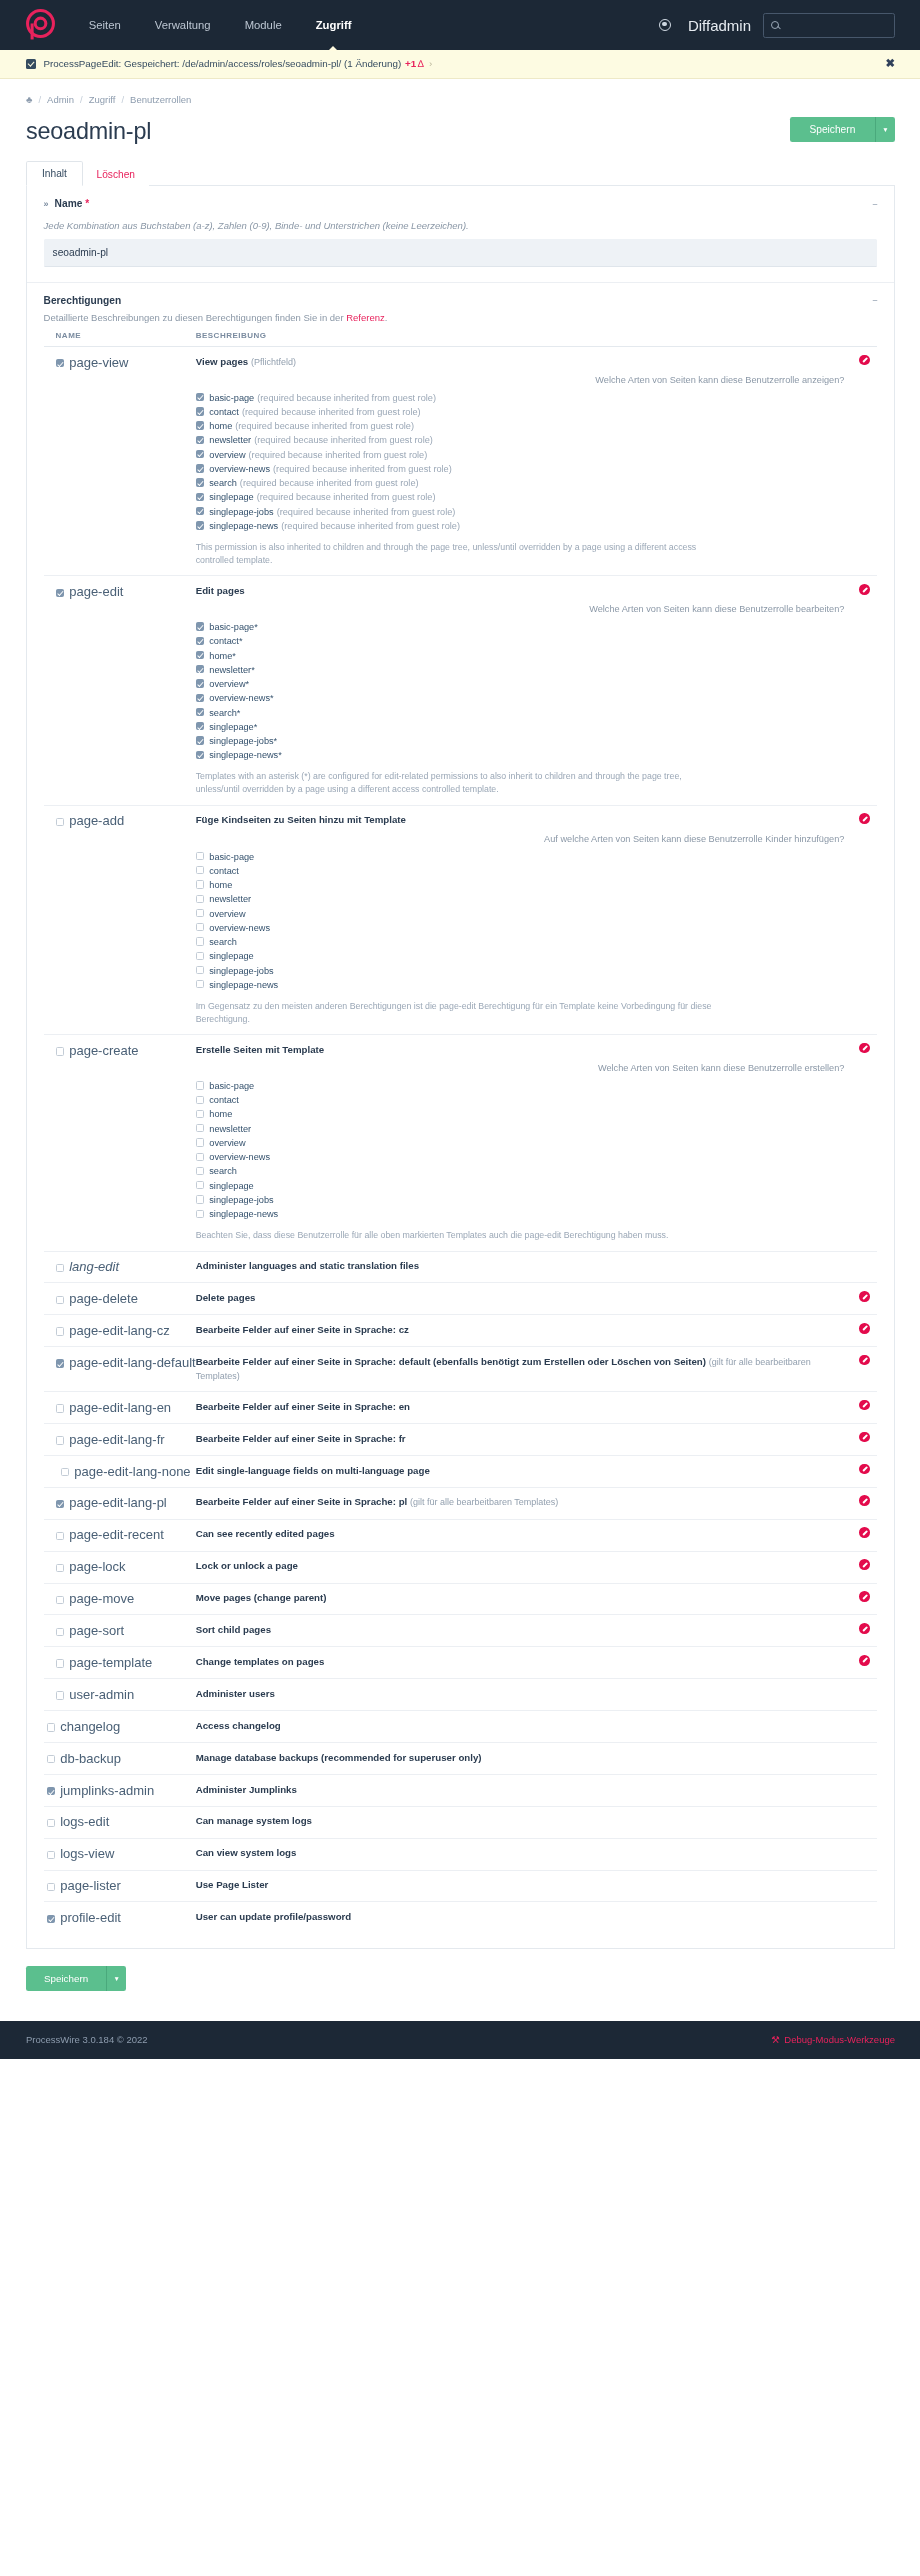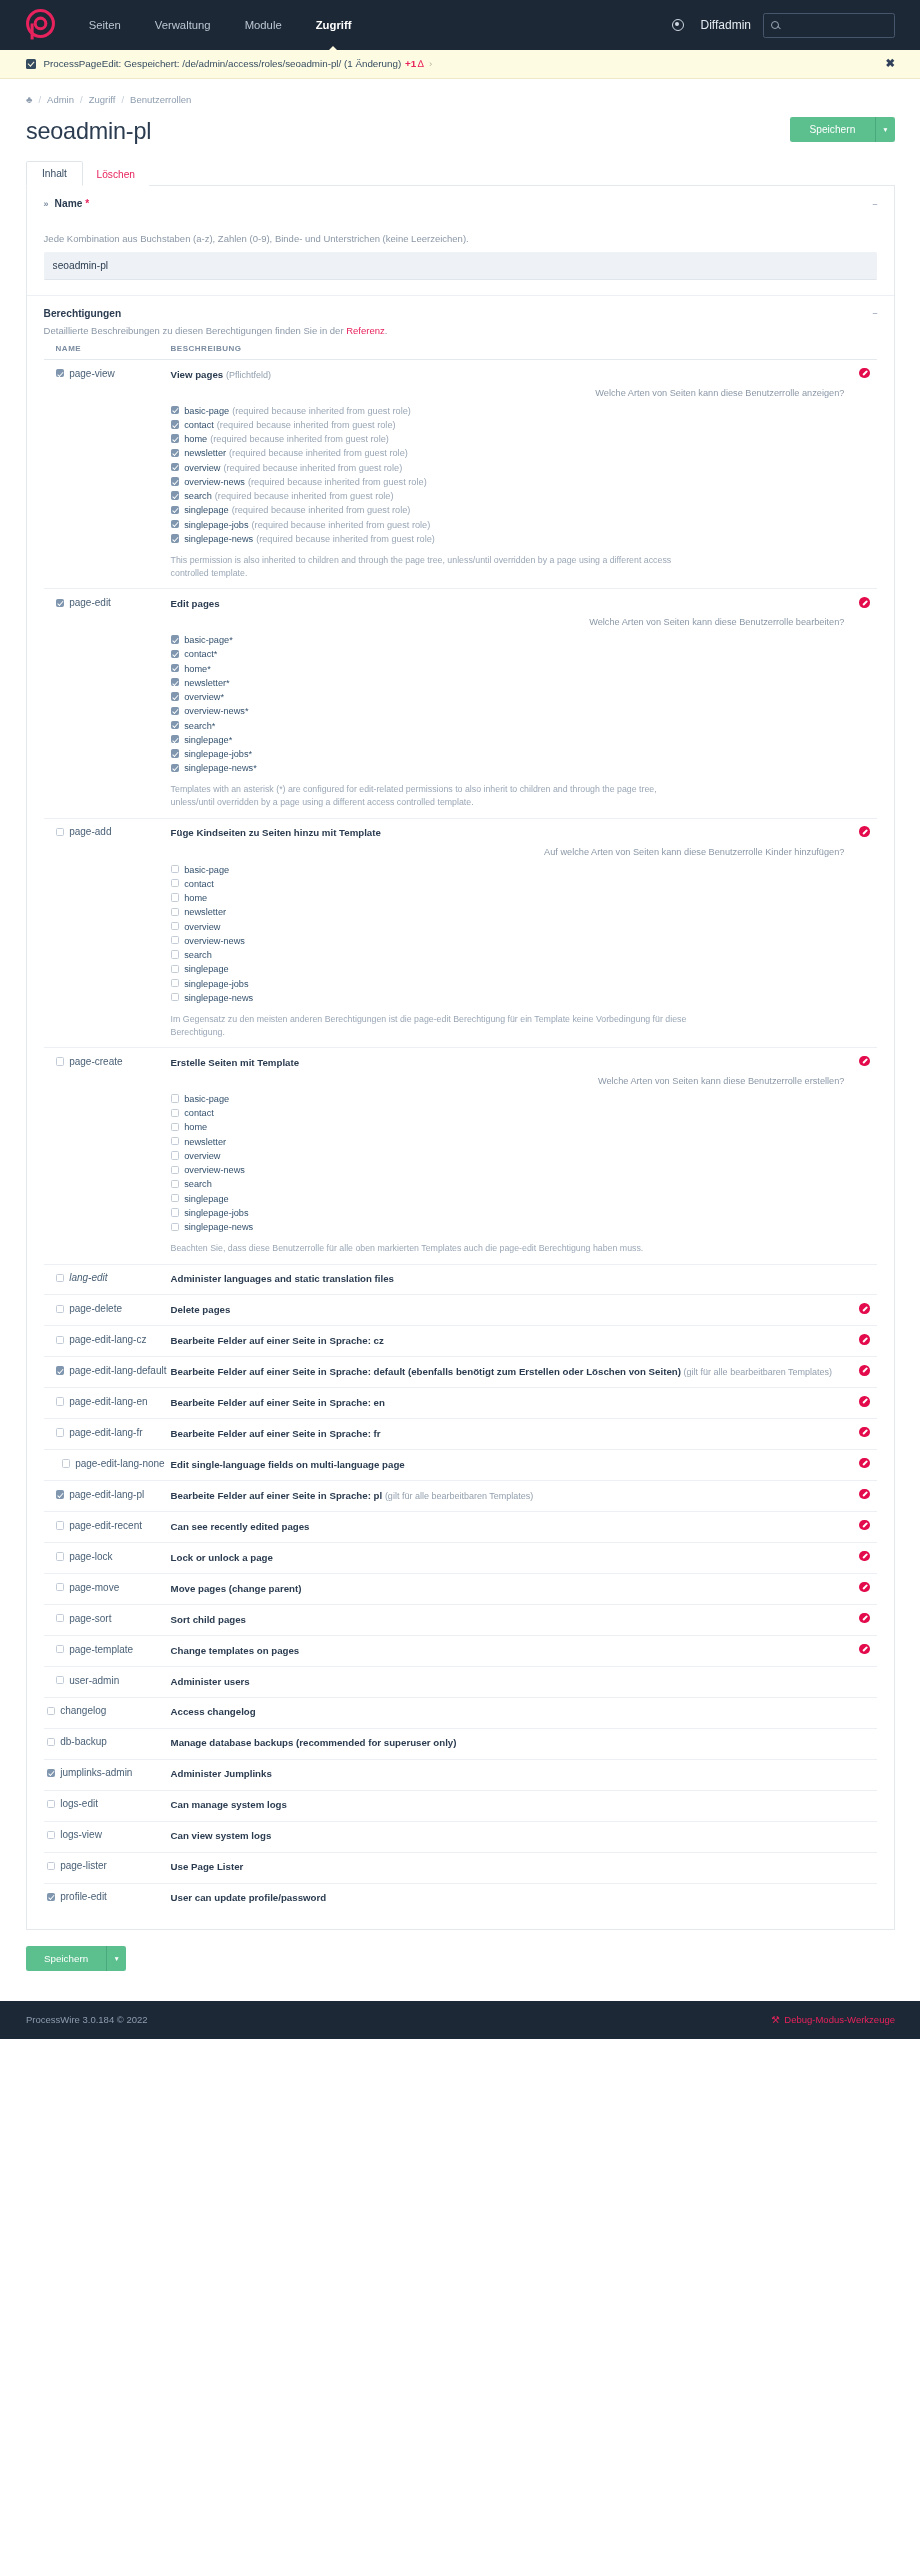--- a/index.html
+++ b/index.html
@@ -36,21 +36,21 @@
   .nav-item.current { color:#ffffff; font-weight:bold; }
   .nav-item.current:after {
     content:"";
     position:absolute;
     left:50%; margin-left:-5.3px; bottom:-0.8px;
     border-left:5.3px solid transparent;
     border-right:5.3px solid transparent;
     border-bottom:5.3px solid #fffbe0;
   }
   .masthead-right { margin-left:auto; display:flex; align-items:center; gap:12px; }
-  .user-chip { display:flex; align-items:center; gap:17px; color:#e6ebf1; font-size:12px;}
+  .user-chip { display:flex; align-items:center; gap:17px; color:#e6ebf1; font-size:15px;}
   .avatar-ico { width:12px; height:12px; border-radius:50%; border:1.2px solid #cfd8e2; position:relative;}
   .avatar-ico:after{content:"";position:absolute;left:2.5px;top:1.8px;width:4.1px;height:4.1px;border-radius:50%;background:#cfd8e2;}
   .searchbox {
     width:132px; height:25px;
     border:0.8px solid #47576b;
     border-radius:2.3px;
     display:flex; align-items:center;
     padding:0 6.8px;
     background:transparent;
   }
@@ -127,21 +127,21 @@
   }
   .tab.del { border:0; color:#e8225c; padding:6px 13.6px; }
 
   
   .panel { border:0.8px solid #e4e9ee; border-top:0.8px solid #e4e9ee; background:#fff; }
   .field-block { padding:12px 16.6px 15px 16.6px; border-bottom:0.8px solid #eceff3; position:relative; }
   .field-head { display:flex; align-items:center; font-size:10.2px; font-weight:bold; color:#2b3c50; }
   .chev-right { color:#7b8ca0; margin-right:6px; font-size:9px; }
   .req-star { color:#e8225c; margin-left:3px; font-weight:bold; }
   .collapse-ico { margin-left:auto; color:#aab5c2; font-size:9px; }
-  .field-note { color:#8b98a7; font-size:9.5px; margin-top:24px; }
+  .field-note { color:#8b98a7; font-size:9.5px; margin-top:11px;font-style:italic; }
   .text-input {
     margin-top:8.3px; width:100%; background:#eef2f6; border:0; border-bottom:0.8px solid #dfe5eb;
     padding:7.6px 9px; font-size:10.2px; color:#2b3c50; outline:none;
     font-family:"Liberation Sans", sans-serif; border-radius:1.5px;
   }
 
   .sect-head { font-size:10.2px; font-weight:bold; color:#2b3c50; display:flex; align-items:center; }
   .sect-desc { color:#8b98a7; font-size:9.5px; margin-top:6.8px; }
   .sect-desc a { color:#e8225c; text-decoration:none; }
 
@@ -151,21 +151,21 @@
     text-align:left; font-size:8px; letter-spacing:0.5px; color:#7b8ca0;
     font-weight:bold; padding:7.6px 0 6px 0; border-bottom:0.8px solid #e4e9ee;
   }
   .col-name { width:127px; padding-left:12px !important; }
   .col-desc { }
   .col-ico { width:21px; }
 
   .perm-table tbody tr { border-bottom:0.8px solid #eceff3; }
   .perm-table tbody tr:last-child { border-bottom:0; }
   .perm-table td { vertical-align:top; padding:7.6px 0 8.3px 0; }
-  .perm-table td.cname { padding-left:12px; font-size:10px; color:#4a6076; white-space:nowrap; }
+  .perm-table td.cname { padding-left:12px; font-size:13px; color:#4a6076; white-space:nowrap; }
   .perm-table td.cdesc { padding-right:12px; }
   .perm-table td.cico { text-align:right; padding-right:7.6px; }
 
   .cb {
     width:8.3px;height:8.3px;border:0.8px solid #c3ccd6;border-radius:1.5px;background:#fff;
     display:inline-block;vertical-align:-0.8px;margin-right:5.3px;position:relative;flex:0 0 auto;
   }
   .cb.on { background:#7f96ae; border-color:#7f96ae; }
   .cb.on:after{
     content:"";position:absolute;left:2.5px;top:0.5px;width:2.3px;height:4.5px;

